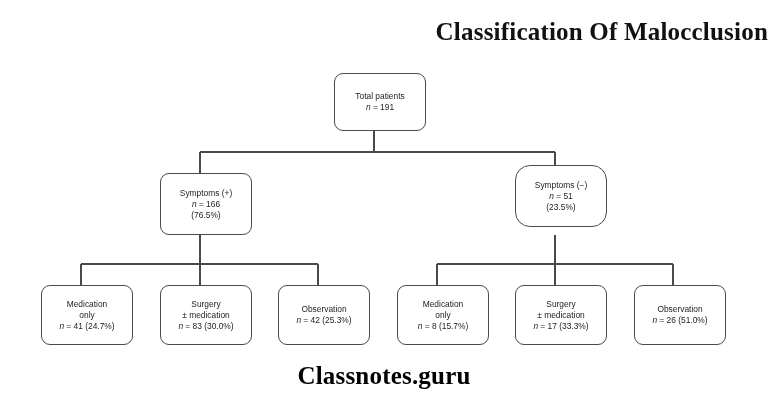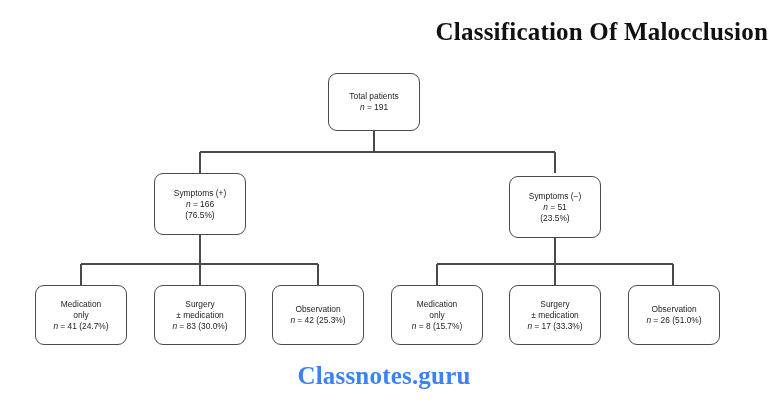--- a/index.html
+++ b/index.html
@@ -32,21 +32,21 @@
   #footer-watermark {
     position: absolute;
     top: 362px;
     left: 0;
     width: 768px;
     text-align: center;
     font-family: "Liberation Serif", serif;
     font-weight: bold;
     font-size: 25px;
     letter-spacing: 0.2px;
-    color: #3b82f6;
+    color: #000000;
   }
 
   #flowchart {
     position: absolute;
     left: 0;
     top: 60px;
     width: 768px;
     height: 295px;
   }
 
@@ -67,20 +67,21 @@
     border-radius: 9px;
     display: flex;
     flex-direction: column;
     align-items: center;
     justify-content: center;
     text-align: center;
     font-size: 8.4px;
     line-height: 11px;
     color: #1c1c1c;
     z-index: 2;
+    margin-left: 6px;
   }
   .node .line {
     display: block;
     white-space: nowrap;
   }
   .node .stat {
     white-space: nowrap;
   }
   .node .stat i {
     font-style: italic;
@@ -96,23 +97,24 @@
 
   
   #node-symptoms-positive {
     left: 154px;
     top: 113px;
     width: 92px;
     height: 62px;
   }
   #node-symptoms-negative {
     left: 509px;
-    top: 116px;
+    top: 105px;
     width: 92px;
     height: 62px;
+    border-radius: 15px;
   }
 
   
   .leaf {
     top: 225px;
     width: 92px;
     height: 60px;
   }
   #leaf-medication-left  { left: 35px; }
   #leaf-surgery-left     { left: 154px; }

